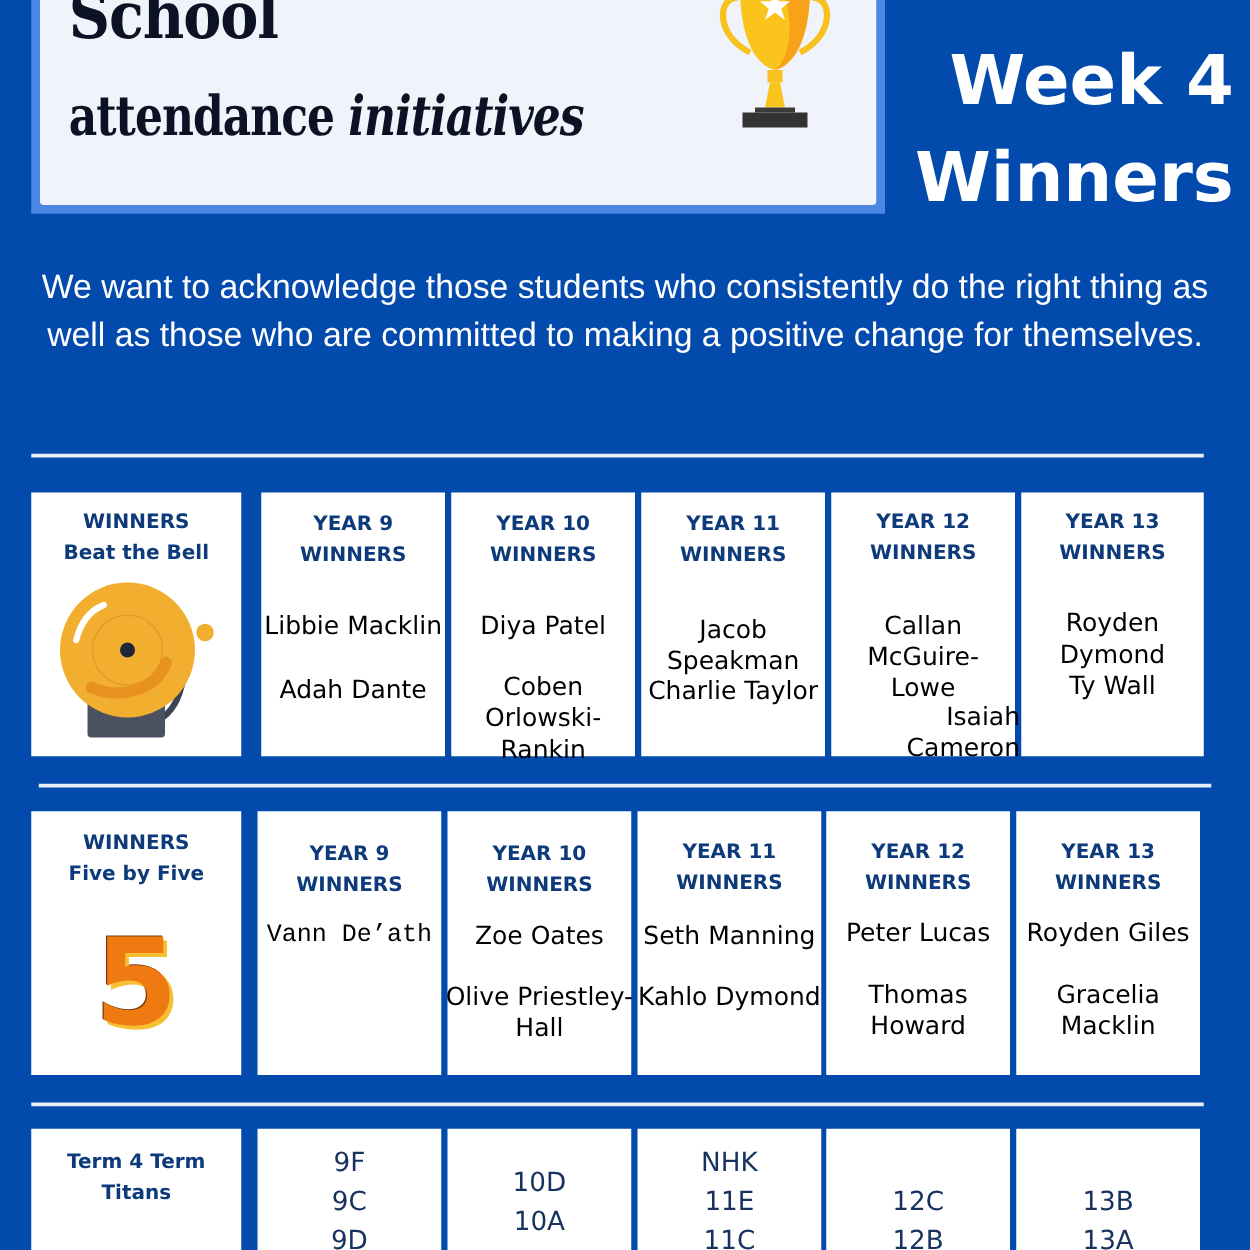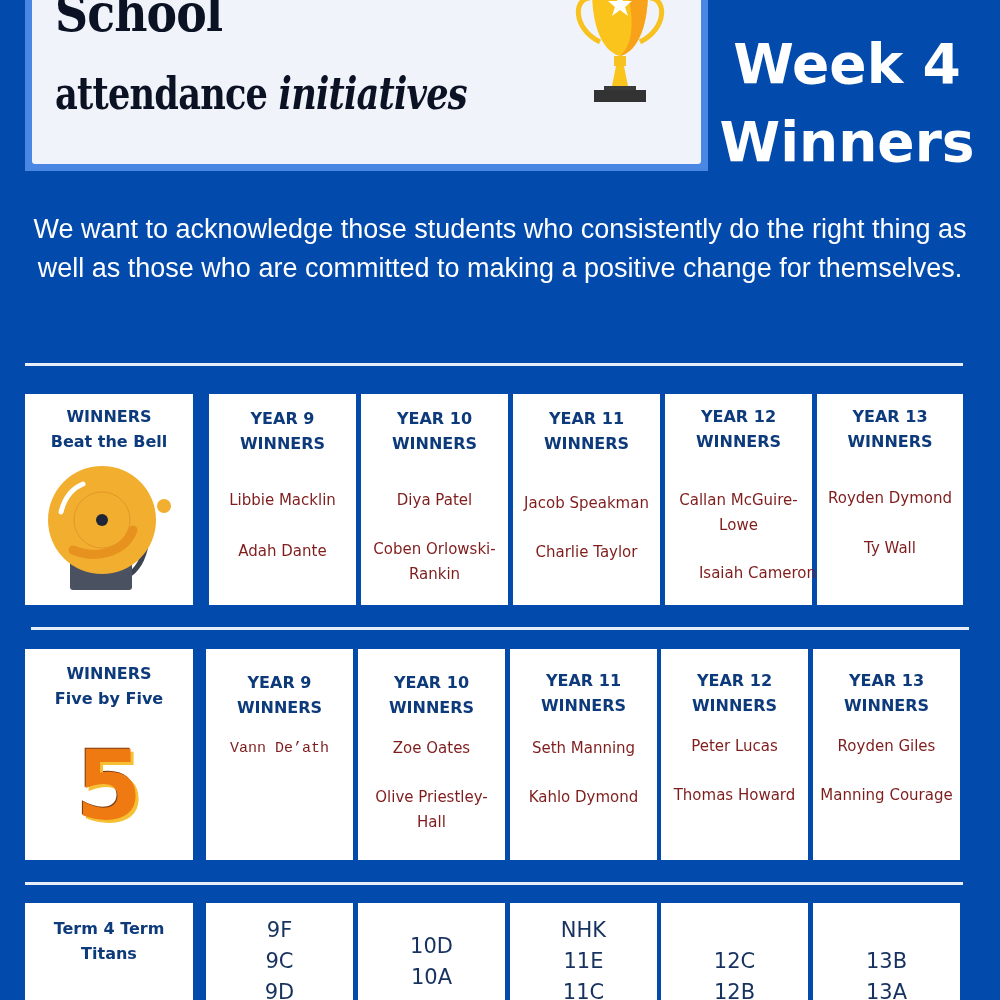--- a/index.html
+++ b/index.html
@@ -48,21 +48,21 @@
     }
     .title-line2 em { font-style: italic; }
     .trophy {
       position: absolute;
       left: 538px; top: 0px;
       width: 100px; height: 125px;
     }
     .week-title {
       position: absolute;
       left: 707px; width: 280px; top: 25px;
-      text-align: center;
+      text-align: right;
       color: #ffffff;
       font-family: "DejaVu Sans", sans-serif;
       font-weight: bold;
       font-size: 55px;
       line-height: 78px;
     }
     .intro {
       position: absolute;
       left: 20px; width: 960px; top: 210px;
       text-align: center;
@@ -86,23 +86,23 @@
       font-family: "DejaVu Sans", sans-serif;
       font-weight: bold;
       font-size: 16px;
       line-height: 25px;
       color: #0d3a7a;
       position: absolute;
       left: 0; right: 0;
     }
     .card .name {
       font-family: "DejaVu Sans", sans-serif;
-      font-size: 15px;
+      font-size: 20px;
       line-height: 25px;
-      color: #7f1d1d;
+      color: #000000;
       position: absolute;
       left: -4px; right: -4px;
       white-space: pre-line;
     }
     .card .group {
       font-family: "DejaVu Sans", sans-serif;
       font-size: 21px;
       line-height: 31px;
       color: #17325e;
       position: absolute;
@@ -250,21 +250,21 @@
   <div class="name" style="top:85px;">Peter Lucas</div>
   <div class="name" style="top:134px;">Thomas Howard</div>
 </div>
 
 <div class="card" style="left:813px; top:649px; width:147px; height:211px;">
   <div class="head" style="top:19px;">
       <div>YEAR 13</div>
       <div>WINNERS</div>
     </div>
   <div class="name" style="top:85px;">Royden Giles</div>
-  <div class="name" style="top:134px;">Manning Courage</div>
+  <div class="name" style="top:134px;">Gracelia Macklin</div>
 </div>
 
 <div class="divider" style="left:25px; top:882px; width:938px;"></div>
 
 <div class="card" style="left:25px; top:903px; width:168px; height:120px;">
   <div class="head" style="top:14px; line-height:24.5px;">
     <div>Term 4 Term</div>
     <div>Titans</div>
   </div>
 </div>

